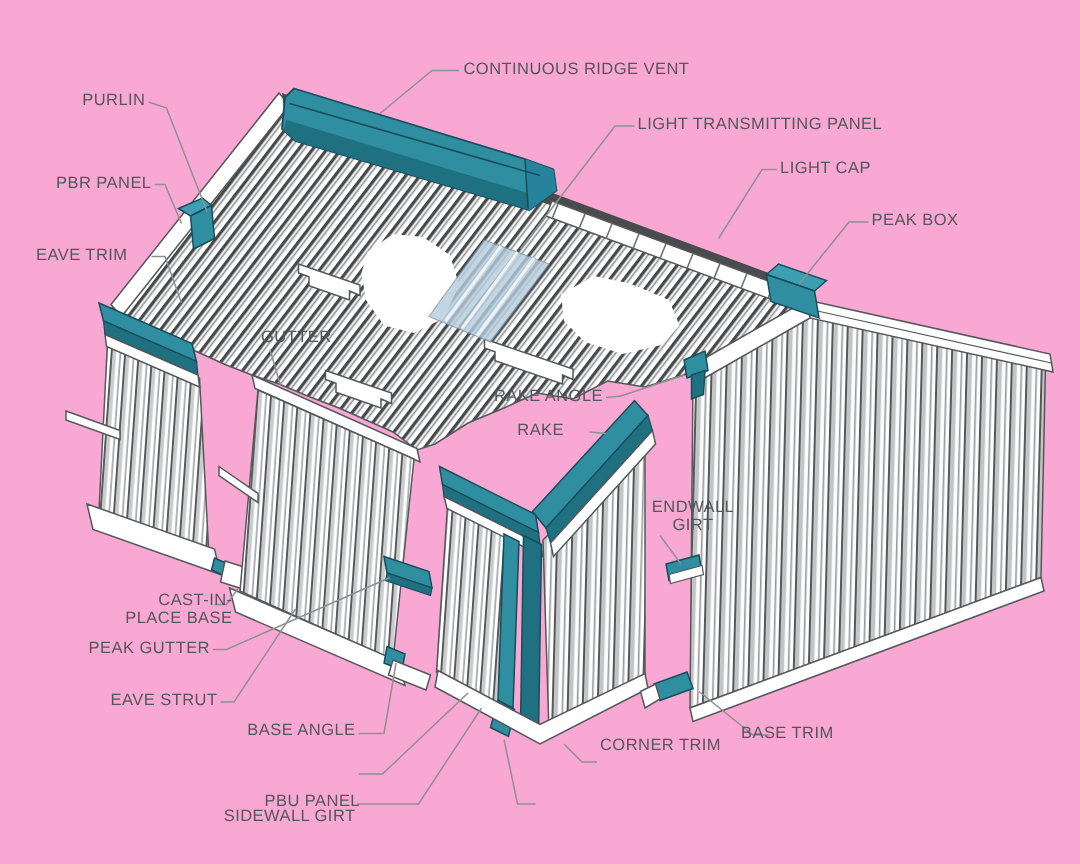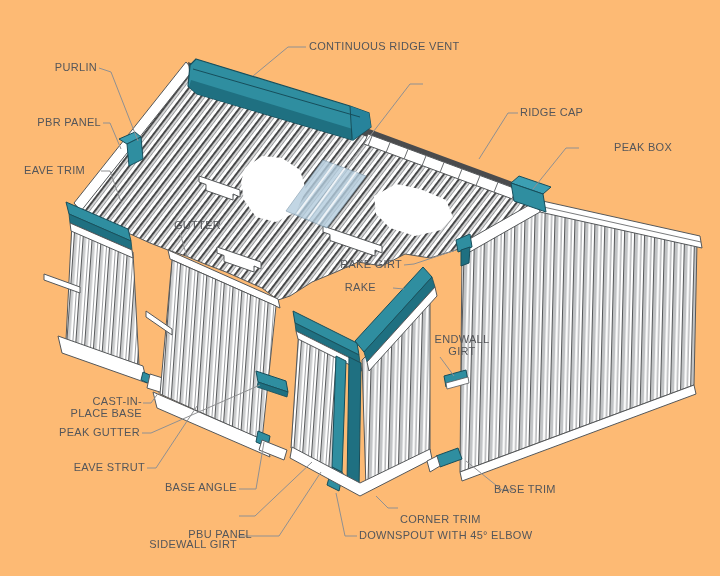--- a/index.html
+++ b/index.html
@@ -1,16 +1,16 @@
 <!DOCTYPE html>
 <html><head>
 <meta charset="utf-8">
 <style>
   html,body{margin:0;padding:0;background:#fff;}
-  #stage{position:relative;width:720px;height:576px;background:#fdba74;overflow:hidden;
+  #stage{position:relative;width:720px;height:576px;background:#f9a8d4;overflow:hidden;
          font-family:"Liberation Sans",sans-serif;}
   #stage svg{position:absolute;left:0;top:0;}
   .lbl{position:absolute;font-size:11px;line-height:11.5px;color:#54565a;
        letter-spacing:.3px;white-space:pre-line;transform:translate(0,-50%);}
   .lbl.r{transform:translate(-100%,-50%);text-align:right;padding-left:27px;}
   .lbl.c{transform:translate(-50%,-50%);text-align:center;padding-left:48px;}
 </style>
 </head>
 <body>
 
@@ -188,31 +188,31 @@
     <polyline points="357,536 345,536 336,493"></polyline>
     <polyline points="398,508 388,508 376,496"></polyline>
     <polyline points="513,490 502,490 466,461"></polyline>
   </g>
 </svg>
 
 <div class="lbl" style="left:309px;top:47px">CONTINUOUS RIDGE VENT</div>
 <div class="lbl r" style="left:97px;top:68px">PURLIN</div>
 <div class="lbl r" style="left:101px;top:123px">PBR PANEL</div>
 <div class="lbl r" style="left:85px;top:171px">EAVE TRIM</div>
-<div class="lbl" style="left:520px;top:113px">RIDGE CAP</div>
-<div class="lbl" style="left:614px;top:148px">PEAK BOX</div>
+<div class="lbl" style="left:425px;top:84px">LIGHT TRANSMITTING PANEL</div>
+<div class="lbl" style="left:520px;top:113px">LIGHT CAP</div>
+<div class="lbl" style="left:581px;top:148px">PEAK BOX</div>
 <div class="lbl" style="left:174px;top:226px">GUTTER</div>
-<div class="lbl r" style="left:402px;top:265px">RAKE GIRT</div>
+<div class="lbl r" style="left:402px;top:265px">RAKE ANGLE</div>
 <div class="lbl r" style="left:376px;top:288px">RAKE</div>
 <div class="lbl c" style="left:438px;top:345px">ENDWALL
 GIRT</div>
-<div class="lbl r" style="left:142px;top:407px">CAST-IN-
+<div class="lbl r" style="left:155px;top:407px">CAST-IN-
 PLACE BASE</div>
 <div class="lbl r" style="left:140px;top:433px">PEAK GUTTER</div>
 <div class="lbl r" style="left:145px;top:468px">EAVE STRUT</div>
 <div class="lbl r" style="left:237px;top:488px">BASE ANGLE</div>
 <div class="lbl r" style="left:237px;top:545px">SIDEWALL GIRT</div>
-<div class="lbl r" style="left:252px;top:535px">PBU PANEL</div>
-<div class="lbl" style="left:359px;top:536px">DOWNSPOUT WITH 45° ELBOW</div>
-<div class="lbl" style="left:400px;top:520px">CORNER TRIM</div>
+<div class="lbl r" style="left:240px;top:535px">PBU PANEL</div>
+<div class="lbl" style="left:400px;top:498px">CORNER TRIM</div>
 <div class="lbl" style="left:494px;top:490px">BASE TRIM</div>
 
 </div>
 
 </body></html>

